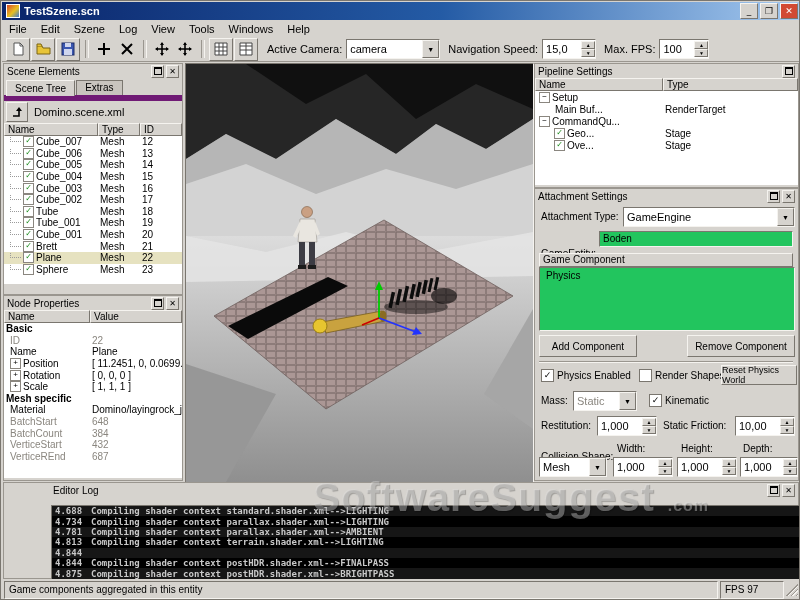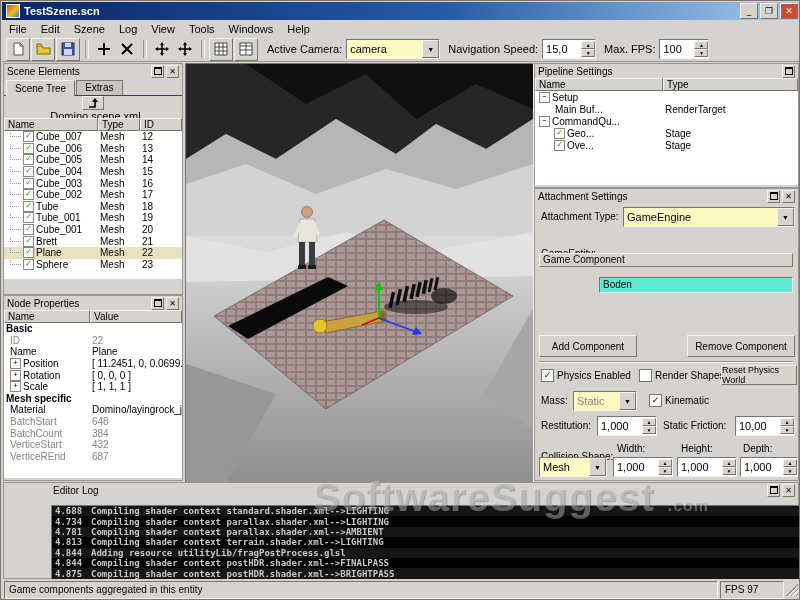--- a/index.html
+++ b/index.html
@@ -1,40 +1,40 @@
 <!DOCTYPE html>
 <html><head>
 <meta charset="utf-8">
 <style>
   html,body{margin:0;padding:0;}
   body{width:800px;height:600px;position:relative;overflow:hidden;
        font-family:"Liberation Sans",sans-serif;font-size:11px;color:#000;
        background:#d6d3ce;border:1px solid #7a766f;box-sizing:border-box;}
   .raised{border:1px solid;border-color:#f5f3ef #7a766f #7a766f #f5f3ef;}
   .sunken{border:1px solid;border-color:#7a766f #f5f3ef #f5f3ef #7a766f;}
-  .white{background:#5eead4;margin-top:46px;}
+  .white{background:#22c55e;}
   
   .titlebar{position:absolute;left:1px;top:1px;width:798px;height:18px;
     background:linear-gradient(90deg,#0a246a 0%,#245ba5 55%,#a6caf0 100%);
     display:flex;align-items:center;color:#fff;}
   .app-icon{width:12px;height:12px;margin:0 4px;background:linear-gradient(135deg,#d84a2a,#e8c020 55%,#3a7ad8);border:1px solid #fff;}
   .title-text{font-weight:bold;font-size:11px;flex:1;}
   .tbtn{width:16px;height:14px;margin-right:2px;background:#d6d3ce;
     display:flex;align-items:center;justify-content:center;
     font-size:9px;color:#000;font-family:"DejaVu Sans",sans-serif;}
   .tbtn.close{background:#d24a33;color:#fff;}
   
   .menubar{position:absolute;left:1px;top:19px;width:798px;height:17px;display:flex;align-items:center;background:#d6d3ce;border-bottom:1px solid #b8b4ae;}
   .menu-item{padding:2px 7px;}
   
   .toolbar{position:absolute;left:1px;top:36px;width:798px;height:25px;display:flex;align-items:center;background:#d6d3ce;border-bottom:1px solid #9a968f;padding-left:4px;box-sizing:border-box;}
   .tool-btn{width:22px;height:21px;display:flex;align-items:center;justify-content:center;margin-right:1px;}
   .tool-sep{width:2px;height:18px;margin:0 4px;border-left:1px solid #9a968f;border-right:1px solid #f5f3ef;}
   .tb-label{margin:0 4px 0 8px;}
-  .combo{height:18px;background:#fef9c3;display:flex;align-items:center;}
+  .combo{height:18px;background:#ffffff;display:flex;align-items:center;}
   .combo .ctext{flex:1;padding:0 3px;overflow:hidden;white-space:nowrap;}
   .combo .cbtn{width:15px;height:16px;background:#d6d3ce;display:flex;align-items:center;justify-content:center;font-size:7px;}
   .spin{height:18px;background:#fff;display:flex;align-items:center;}
   .spin .stext{flex:1;padding:0 3px;text-align:left;}
   .spin .sbtns{width:14px;height:16px;display:flex;flex-direction:column;}
   .spin .sbtns div{flex:1;background:#d6d3ce;font-size:5px;display:flex;align-items:center;justify-content:center;border:1px solid;border-color:#f5f3ef #7a766f #7a766f #f5f3ef;}
   
   .dock{position:absolute;background:#d6d3ce;border:1px solid #9a968f;box-sizing:border-box;}
   .dock-title{height:14px;display:flex;align-items:center;font-size:10px;padding:0 3px;background:#d6d3ce;}
   .dock-title .dtext{flex:1;}
@@ -184,21 +184,21 @@
     <span class="dtext">Scene Elements</span>
     <span class="dock-ico raised">
         <span class="float-glyph"></span>
       </span>
     <span class="dock-ico raised">✕</span>
   </div>
   <div class="tabs">
     <span class="tab active">Scene Tree</span>
     <span class="tab">Extras</span>
   </div>
-  <div style="display:flex;align-items:center;height:22px;border-top:1px solid #701a75;padding:0 2px;flex-direction:column;">
+  <div style="display:flex;align-items:center;height:22px;border-top:6px solid #701a75;padding:0 2px;">
     <div class="tool-btn raised" style="width:20px;height:18px;">
       <svg width="12" height="12">
           <path d="M2 10h6V4" fill="none" stroke="#000" stroke-width="1.6"></path>
           <path d="M8 1l3 4H5z" fill="#000"></path>
         </svg>
     </div>
     <span style="margin-left:5px;">Domino.scene.xml</span>
   </div>
   <div class="thead">
     <span class="th raised" style="width:94px">Name</span>
@@ -526,20 +526,23 @@
   </div>
   <div style="position:relative;height:277px;">
     <span class="abs lbl10" style="left:6px;top:8px;">Attachment Type:</span>
     <div class="combo sunken abs" style="left:88px;top:4px;width:170px;">
       <span class="ctext">GameEngine</span>
       <span class="cbtn raised">▼</span>
     </div>
     <span class="abs lbl10" style="left:6px;top:32px;margin-top:13px;">GameEntity:</span>
     <div class="sunken white abs" style="left:64px;top:28px;width:194px;height:16px;padding:1px 3px;box-sizing:border-box;font-size:10px;">Boden</div>
     <div class="th raised abs" style="left:4px;top:50px;width:254px;height:14px;font-size:10px;">Game Component</div>
+    <div class="sunken white abs" style="left:4px;top:64px;width:254px;height:62px;font-size:10px;">
+        <div style="padding: 2px 6px;">Physics</div>
+      </div>
     <div class="btn raised abs" style="left:4px;top:132px;width:96px;">Add Component</div>
     <div class="btn raised abs" style="left:152px;top:132px;width:106px;">Remove Component</div>
     <div class="abs" style="left:4px;top:158px;width:254px;border-top:1px solid #9a968f;border-bottom:1px solid #f5f3ef;"></div>
     <div class="abs" style="left:6px;top:166px;display:flex;align-items:center;font-size:10px;">
       <span class="cbx sunken">✓</span>
       <span>Physics Enabled</span>
     </div>
     <div class="abs" style="left:104px;top:166px;display:flex;align-items:center;font-size:10px;">
       <span class="cbx sunken"></span>
       <span>Render Shapes</span>
@@ -622,21 +625,20 @@
       <div class="logline">
         <span class="logtime">4.781</span>
         <span>Compiling shader context parallax.shader.xml--&gt;AMBIENT</span>
       </div>
       <div class="logline">
         <span class="logtime">4.813</span>
         <span>Compiling shader context terrain.shader.xml--&gt;LIGHTING</span>
       </div>
       <div class="logline">
         <span class="logtime">4.844</span>
-        <span>Adding resource utilityLib/fragPostProcess.glsl</span>
       </div>
       <div class="logline">
         <span class="logtime">4.844</span>
         <span>Compiling shader context postHDR.shader.xml--&gt;FINALPASS</span>
       </div>
       <div class="logline">
         <span class="logtime">4.875</span>
         <span>Compiling shader context postHDR.shader.xml--&gt;BRIGHTPASS</span>
       </div>
       <div class="logline">

